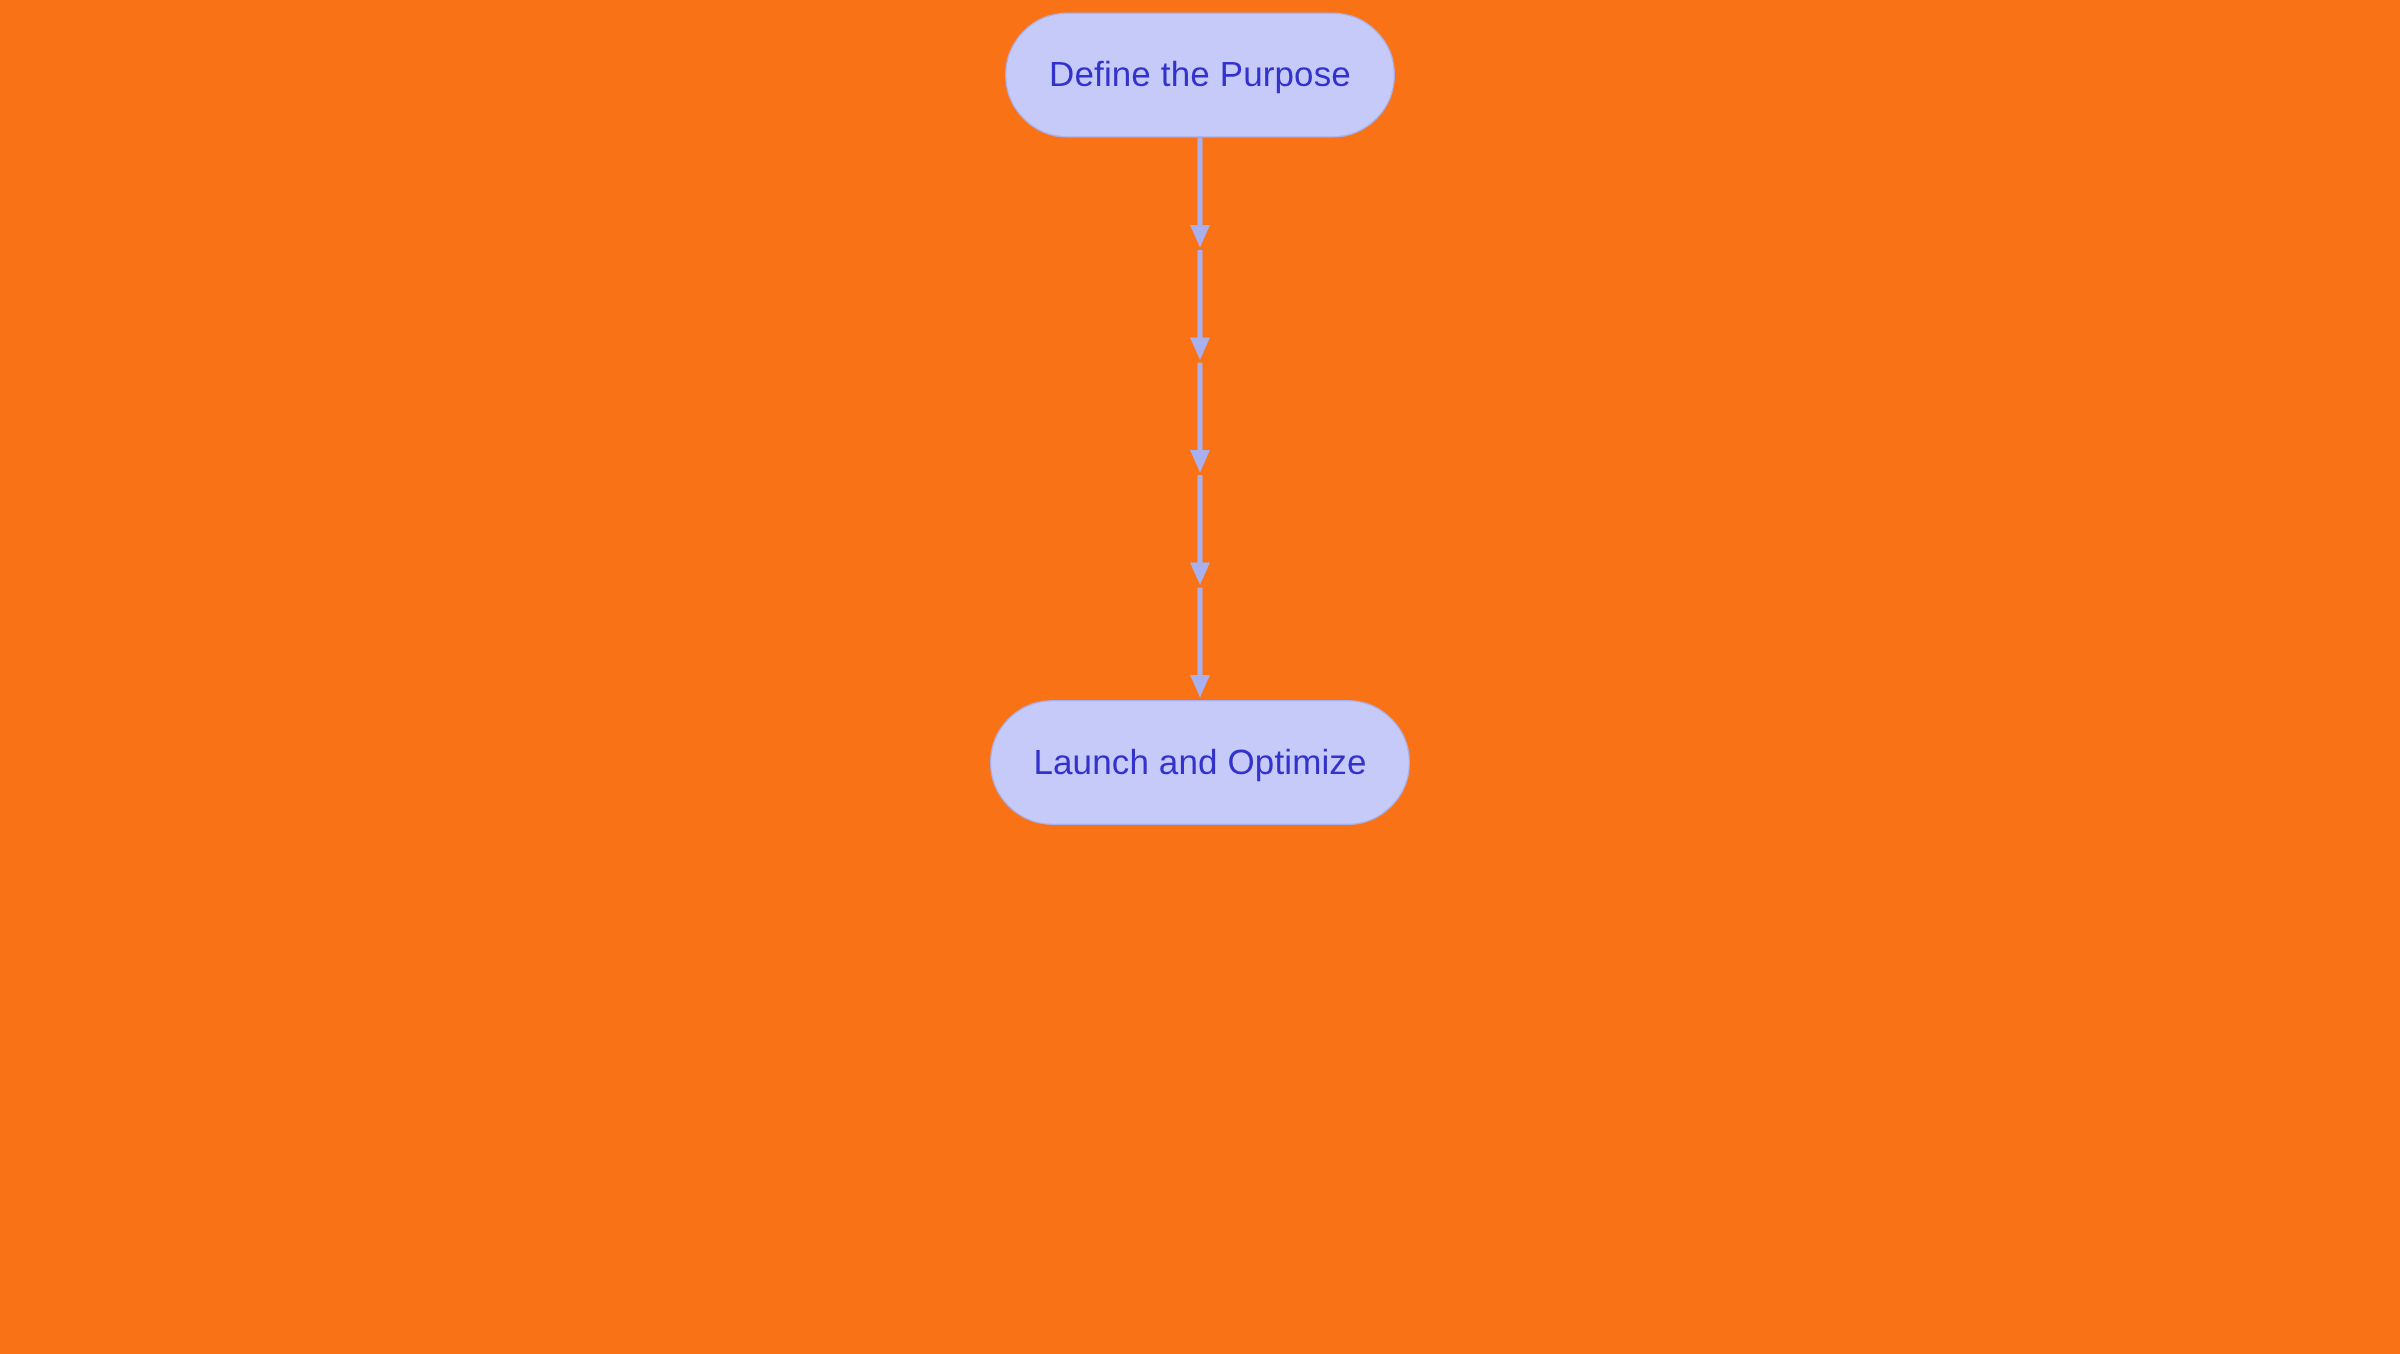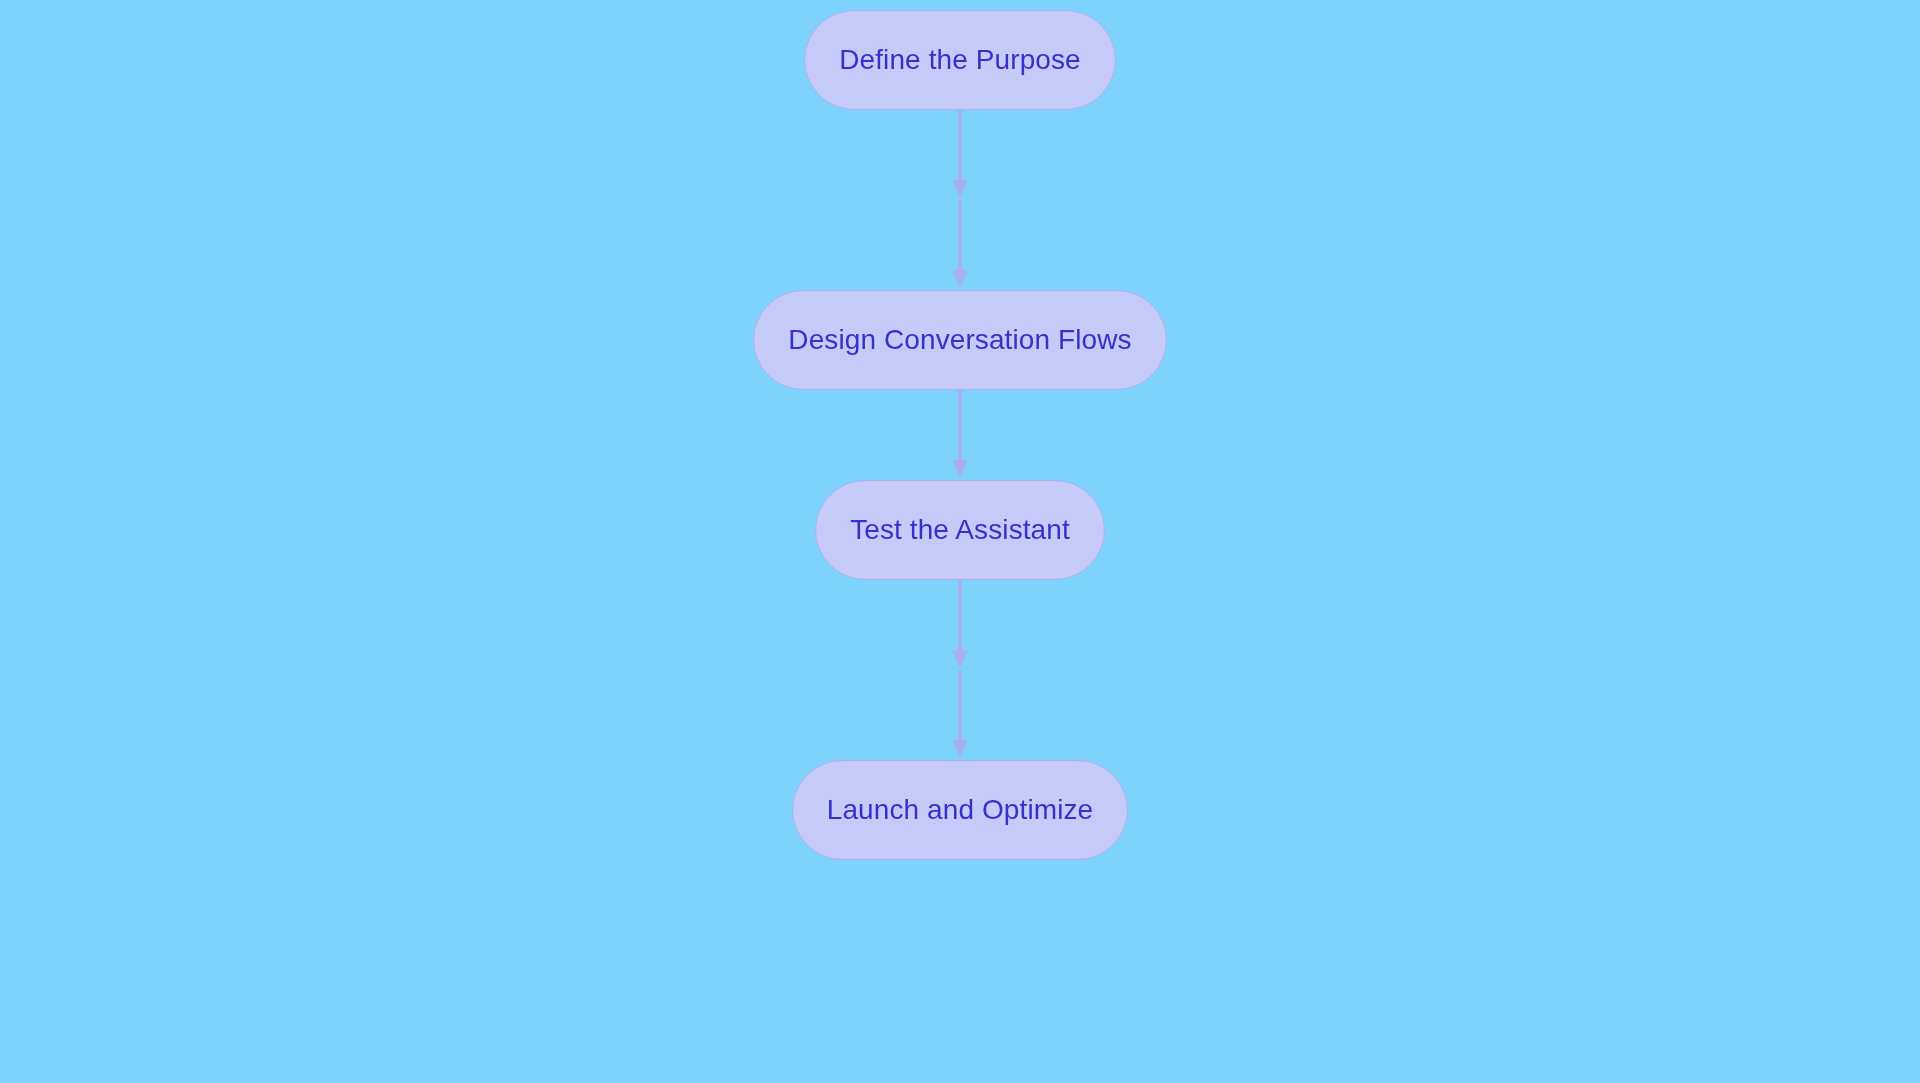--- a/index.html
+++ b/index.html
@@ -11,21 +11,21 @@
     width: 1920px;
     height: 1083px;
     overflow: hidden;
     font-family: "Liberation Sans", sans-serif;
   }
 
   .flowchart-canvas {
     position: relative;
     width: 1920px;
     height: 1083px;
-    background: #7dd3fc;
+    background: #f97316;
     display: flex;
     flex-direction: column;
     align-items: center;
     justify-content: flex-start;
   }
 
   .flow-sequence {
     display: flex;
     flex-direction: column;
     align-items: center;
@@ -85,32 +85,26 @@
       <line class="conn-line" x1="9" y1="0" x2="9" y2="72"></line>
       <polygon class="conn-head" points="9,88 1,70 17,70"></polygon>
     </svg>
 
 
     <svg class="flow-connector" viewBox="0 0 18 90">
       <line class="conn-line" x1="9" y1="0" x2="9" y2="72"></line>
       <polygon class="conn-head" points="9,88 1,70 17,70"></polygon>
     </svg>
 
-    <div class="flow-node">
-      <span class="flow-node-label">Design Conversation Flows</span>
-    </div>
 
     <svg class="flow-connector" viewBox="0 0 18 90">
       <line class="conn-line" x1="9" y1="0" x2="9" y2="72"></line>
       <polygon class="conn-head" points="9,88 1,70 17,70"></polygon>
     </svg>
 
-    <div class="flow-node">
-      <span class="flow-node-label">Test the Assistant</span>
-    </div>
 
     <svg class="flow-connector" viewBox="0 0 18 90">
       <line class="conn-line" x1="9" y1="0" x2="9" y2="72"></line>
       <polygon class="conn-head" points="9,88 1,70 17,70"></polygon>
     </svg>
 
 
     <svg class="flow-connector" viewBox="0 0 18 90">
       <line class="conn-line" x1="9" y1="0" x2="9" y2="72"></line>
       <polygon class="conn-head" points="9,88 1,70 17,70"></polygon>

